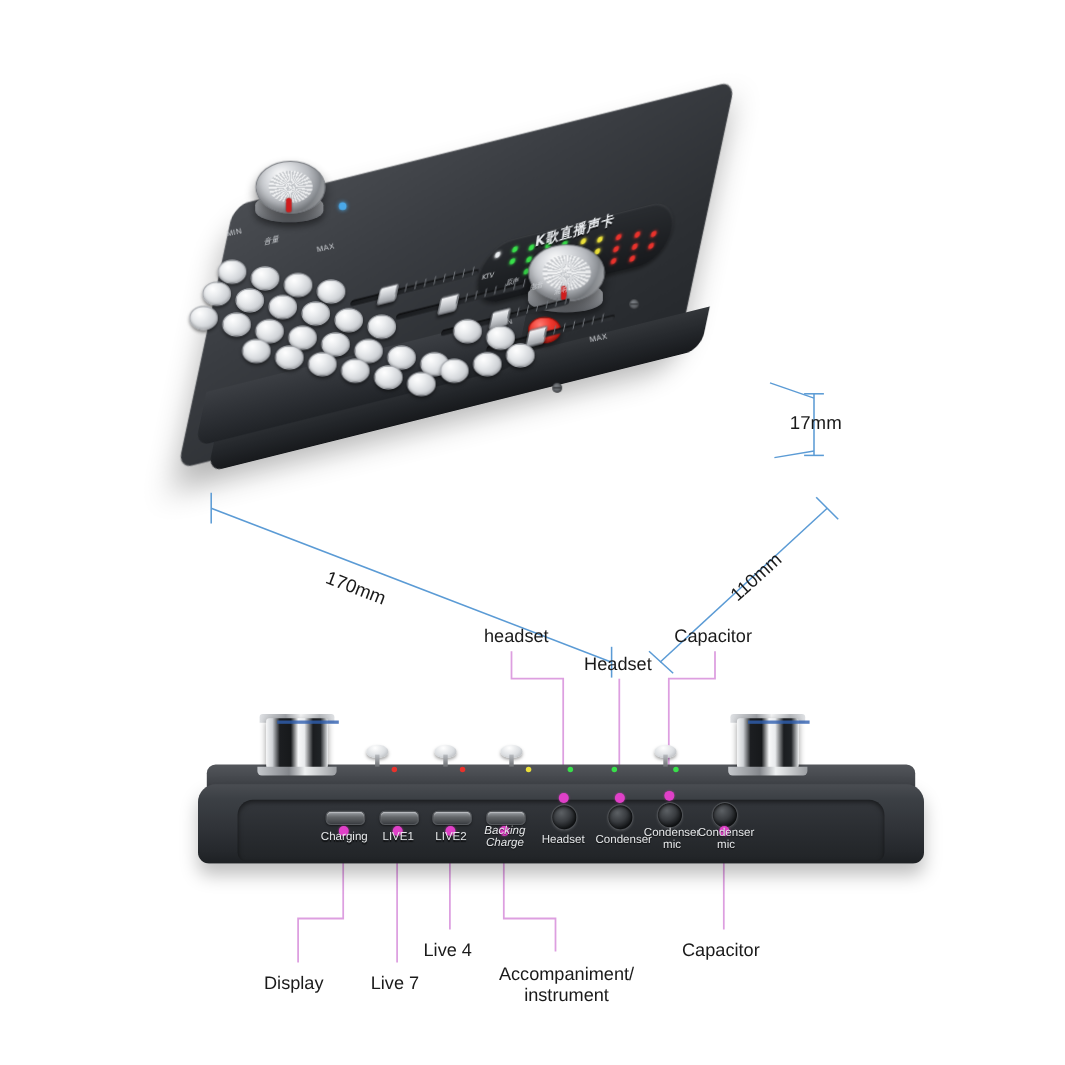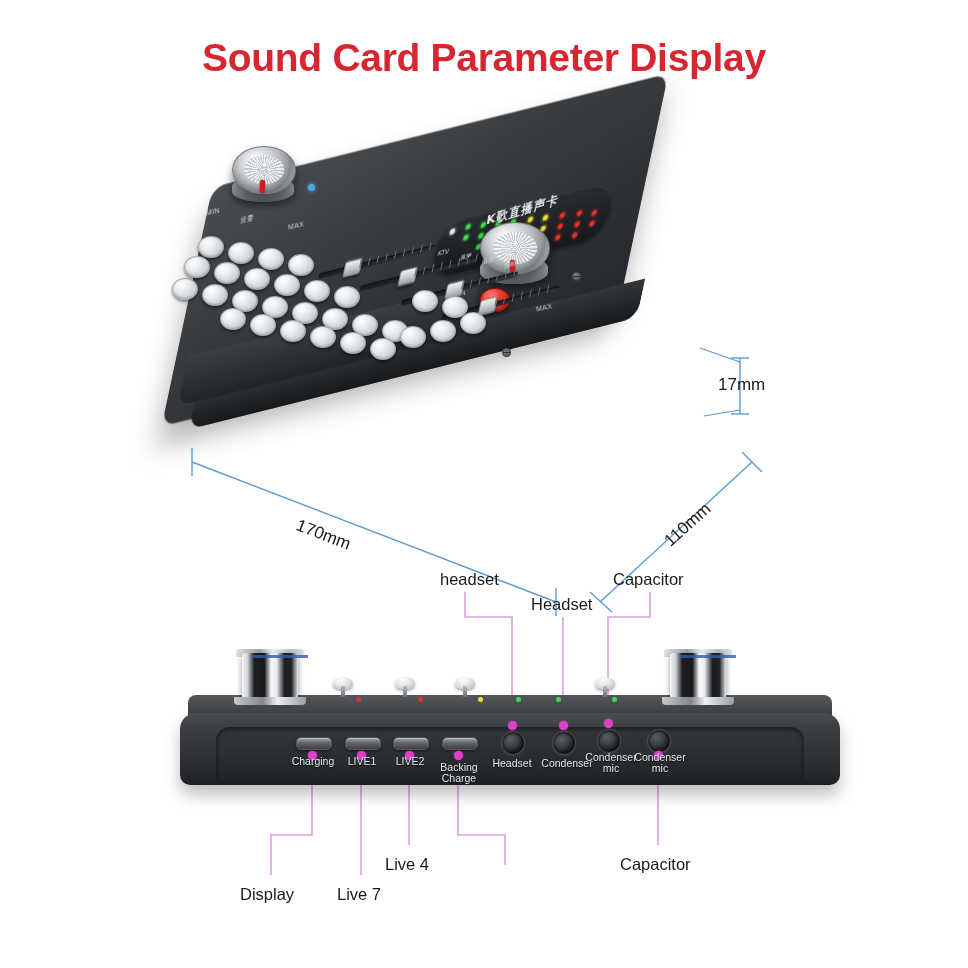--- a/index.html
+++ b/index.html
@@ -242,21 +242,20 @@
   .cal-dot{
     position:absolute;width:9px;height:9px;border-radius:50%;
     background:#e040c8;box-shadow:0 0 2px rgba(224,64,200,.7);
   }
 </style>
 </head>
 <body>
 
 <div class="page">
 
-  <div class="title">Sound Card Parameter Display</div>
 
   <div class="top-scene">
 
     <div class="persp">
 
       <div class="dev-body"></div>
       <div class="dev-side"></div>
       <div class="dev-front"></div>
 
       <div class="led-panel">
@@ -505,21 +504,21 @@
     <div class="cal-dot" style="left:405px;top:206px;"></div>
     <div class="cal-dot" style="left:454px;top:206px;"></div>
     <div class="cal-dot" style="left:508px;top:176px;"></div>
     <div class="cal-dot" style="left:559px;top:176px;"></div>
     <div class="cal-dot" style="left:604px;top:174px;"></div>
     <div class="cal-dot" style="left:654px;top:206px;"></div>
 
     <div class="port-caption" style="left:278px;top:211px;width:70px;">Charging</div>
     <div class="port-caption" style="left:327px;top:211px;width:70px;">LIVE1</div>
     <div class="port-caption" style="left:375px;top:211px;width:70px;">LIVE2</div>
-    <div class="port-caption two" style="left:424px;top:217px;width:70px;">
+    <div class="port-caption two" style="left:424px;top:205px;width:70px;font-style:italic;">
       <span>Backing</span><br>
       <span>Charge</span>
     </div>
     <div class="port-caption" style="left:477px;top:213px;width:70px;">Headset</div>
     <div class="port-caption" style="left:528px;top:213px;width:78px;">Condenser</div>
     <div class="port-caption two" style="left:573px;top:207px;width:76px;">
       <span>Condenser</span><br>
       <span>mic</span>
     </div>
     <div class="port-caption two" style="left:622px;top:207px;width:76px;">
@@ -527,16 +526,20 @@
       <span>mic</span>
     </div>
 
     <div class="cal-text" style="left:440px;top:25px;">headset</div>
     <div class="cal-text" style="left:531px;top:50px;">Headset</div>
     <div class="cal-text" style="left:613px;top:25px;">Capacitor</div>
 
     <div class="cal-text" style="left:240px;top:340px;">Display</div>
     <div class="cal-text" style="left:337px;top:340px;">Live 7</div>
     <div class="cal-text" style="left:385px;top:310px;">Live 4</div>
+    <div class="cal-text c" style="left:440px;top:332px;width:150px;text-align:center;">
+      <span>Accompaniment/</span><br>
+      <span>instrument</span>
+    </div>
     <div class="cal-text" style="left:620px;top:310px;">Capacitor</div>
 
   </div>
 </div>
 
 </body></html>

